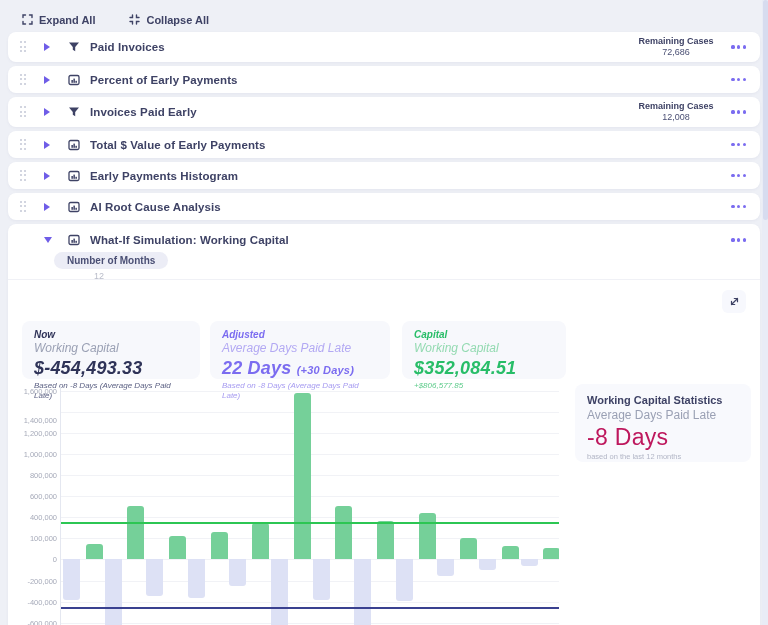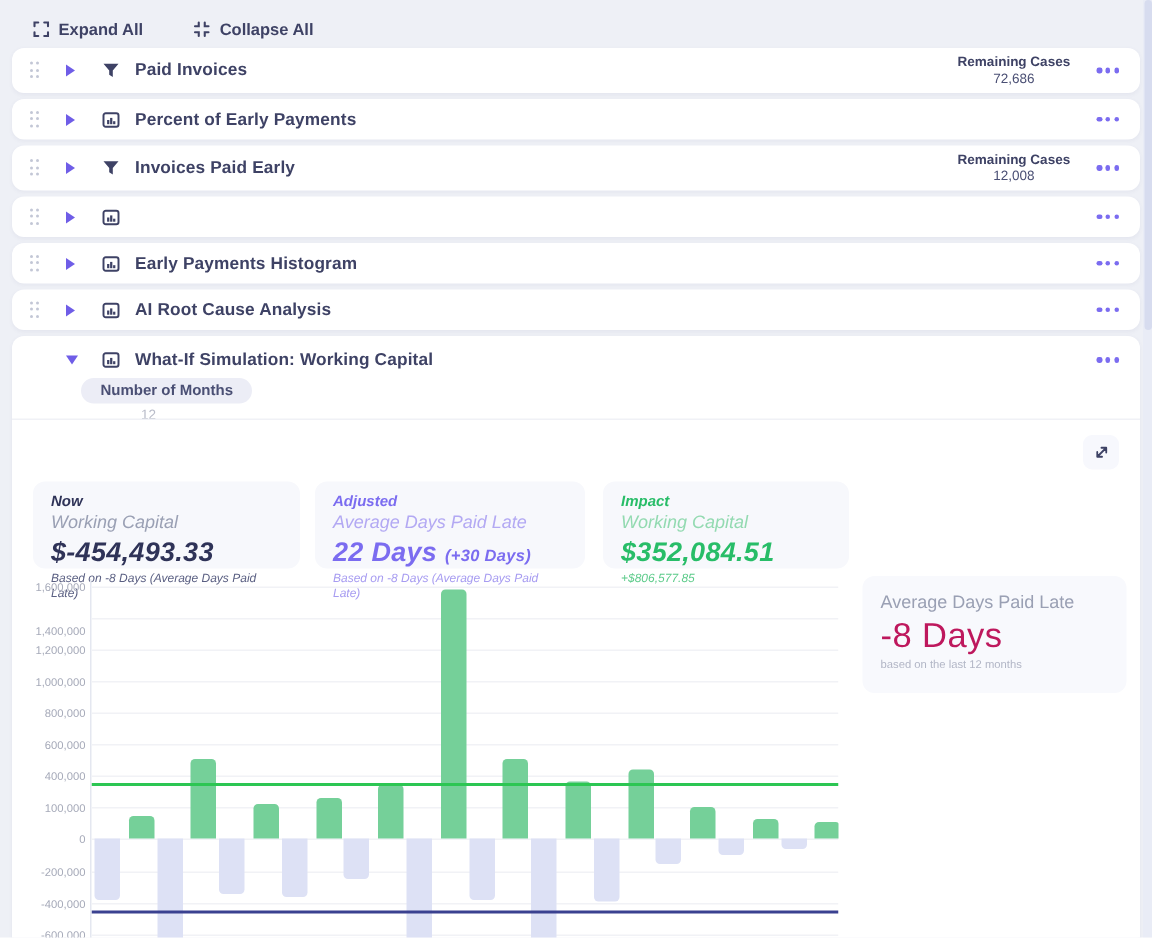--- a/index.html
+++ b/index.html
@@ -198,20 +198,21 @@
         </span>
       <span class="caret"></span>
       <span class="type-icon">
         <svg width="12" height="12" viewBox="0 0 12 12">
             <rect x="1" y="1.5" width="10" height="9" rx="1.5" fill="none" stroke="#3e4265" stroke-width="1.3"></rect>
             <rect x="3.4" y="6" width="1.5" height="2.8" fill="#3e4265"></rect>
             <rect x="5.4" y="4.6" width="1.5" height="4.2" fill="#3e4265"></rect>
             <rect x="7.4" y="6.8" width="1.5" height="2" fill="#3e4265"></rect>
           </svg>
       </span>
+      <span class="row-label">Total $ Value of Early Payments</span>
       <span class="row-right">
         <span class="menu-dots">
             <i></i>
             <i></i>
             <i></i>
           </span>
       </span>
     </div>
   </div>
 
@@ -324,27 +325,28 @@
       <div class="stat-value">$-454,493.33</div>
       <div class="stat-note">Based on -8 Days (Average Days Paid Late)</div>
     </div>
     <div class="stat-card theme-purple" style="left:202px; width:180px;">
       <div class="stat-tag">Adjusted</div>
       <div class="stat-sub">Average Days Paid Late</div>
       <div class="stat-value"><span>22 Days</span> <small>(+30 Days)</small></div>
       <div class="stat-note">Based on -8 Days (Average Days Paid Late)</div>
     </div>
     <div class="stat-card theme-green" style="left:394px; width:164px;">
-      <div class="stat-tag">Impact</div>
+      <div class="stat-tag">Capital</div>
       <div class="stat-sub">Working Capital</div>
       <div class="stat-value">$352,084.51</div>
       <div class="stat-note">+$806,577.85</div>
     </div>
 
     <div class="stats-box">
+      <div class="sb-title">Working Capital Statistics</div>
       <div class="sb-sub">Average Days Paid Late</div>
       <div class="sb-value">-8 Days</div>
       <div class="sb-note">based on the last 12 months</div>
     </div>
 
     <div class="chart-area">
       <div class="chart-y-labels">
           <div class="ytick" style="top: 1px;">1,600,000</div>
           <div class="ytick" style="top: 30px;">1,400,000</div>
           <div class="ytick" style="top: 43.12px;">1,200,000</div>

